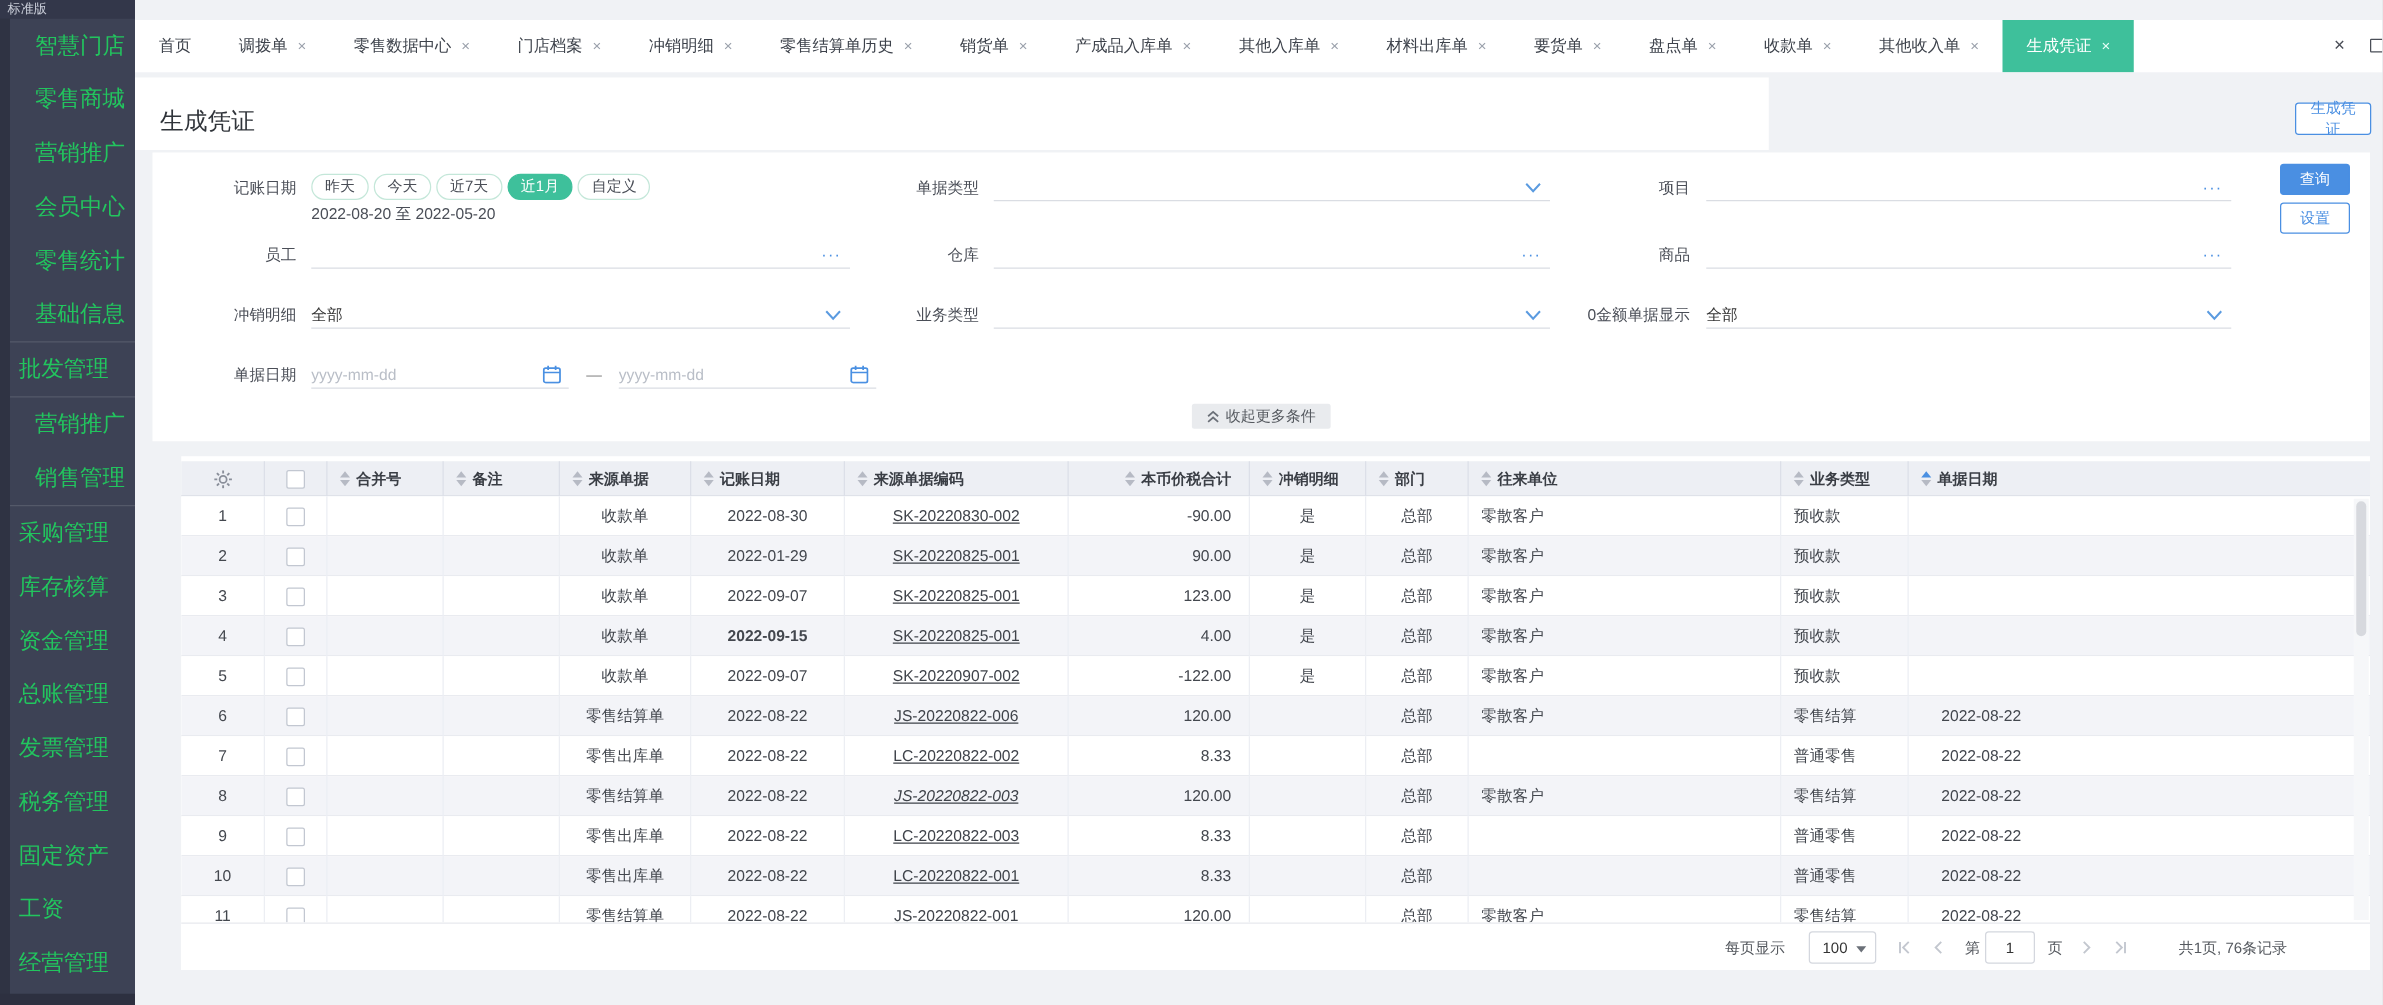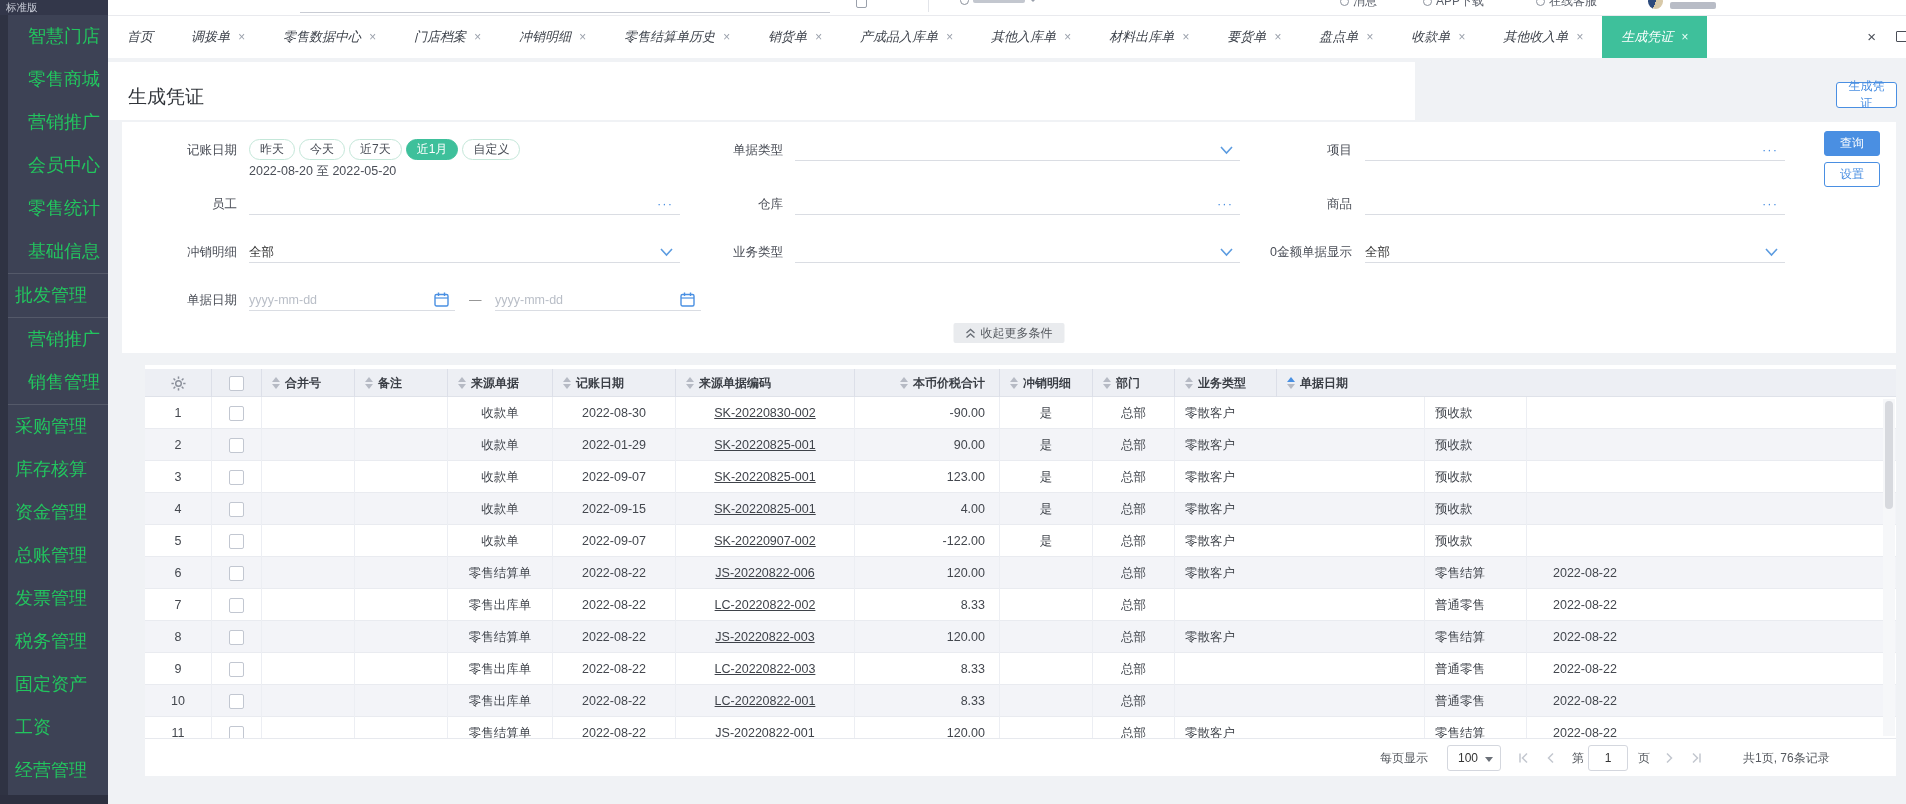--- a/index.html
+++ b/index.html
@@ -92,31 +92,20 @@
   .psel{left:1302px;width:54px;display:flex;align-items:center;padding-left:10px;cursor:pointer;}
   .psel .car{position:absolute;right:7px;top:11px;width:0;height:0;border-left:4px solid transparent;border-right:4px solid transparent;border-top:5px solid #6b7078;}
   .pinput{left:1443px;width:40px;text-align:center;line-height:24px;}
   .pg-ico{position:absolute;top:13px;width:12px;height:12px;cursor:pointer;}
 </style>
 </head>
 <body>
 
 <div id="app">
 
-  <div class="topbar">
-    <div class="tb-underline"></div>
-    <div class="tb-sq"></div>
-    <div class="tb-div"></div>
-    <div class="tb-frag" style="left:852px;"><span class="tb-ico"></span><span style="display:inline-block;width:52px;height:7px;background:#c3c7cf;border-radius:2px;vertical-align:1px;"></span><span class="tb-caret"></span></div>
-    <div class="tb-frag" style="left:1232px;"><span class="tb-ico"></span><span>消息</span></div>
-    <div class="tb-frag" style="left:1315px;"><span class="tb-ico"></span><span>APP下载</span></div>
-    <div class="tb-frag" style="left:1428px;"><span class="tb-ico"></span><span>在线客服</span></div>
-    <div class="tb-avatar"></div>
-    <div class="tb-nameshape"></div>
-  </div>
 
   <div class="sidebar">
     <div class="sb-rail"></div>
     <div class="sb-header">标准版</div>
     <div id="sb-items">
         <div class="sb-item lv2"><span>智慧门店</span></div>
         <div class="sb-item lv2"><span>零售商城</span></div>
         <div class="sb-item lv2"><span>营销推广</span></div>
         <div class="sb-item lv2"><span>会员中心</span></div>
         <div class="sb-item lv2"><span>零售统计</span></div>
@@ -134,21 +123,21 @@
         <div class="sb-item lv1"><span>发票管理</span></div>
         <div class="sb-item lv1"><span>税务管理</span></div>
         <div class="sb-item lv1"><span>固定资产</span></div>
         <div class="sb-item lv1"><span>工资</span></div>
         <div class="sb-item lv1"><span>经营管理</span></div>
       </div>
     <div class="sb-bottom"></div>
   </div>
 
   <div class="tabbar">
-    <div id="tabs" style="display:inline-block;font-style:italic;"><div class="tab">
+    <div id="tabs" style="display:inline-block;"><div class="tab">
           <span>首页</span>
         </div><div class="tab">
           <span>调拨单</span>
           <span class="x">×</span>
         </div><div class="tab">
           <span>零售数据中心</span>
           <span class="x">×</span>
         </div><div class="tab">
           <span>门店档案</span>
           <span class="x">×</span>
@@ -352,20 +341,27 @@
             </span>
             <span>冲销明细</span>
           </div>
           <div class="h-cell" style="width: 82px;">
             <span class="sorter">
               <span class="up"></span>
               <span class="dn"></span>
             </span>
             <span>部门</span>
           </div>
+          <div class="h-cell" style="width: 250px;">
+            <span class="sorter">
+              <span class="up"></span>
+              <span class="dn"></span>
+            </span>
+            <span>往来单位</span>
+          </div>
           <div class="h-cell" style="width: 102px;">
             <span class="sorter">
               <span class="up"></span>
               <span class="dn"></span>
             </span>
             <span>业务类型</span>
           </div>
           <div class="h-cell" style="width: 369px;">
             <span class="sorter asc">
               <span class="up"></span>
@@ -433,21 +429,21 @@
             <div class="t-cell left" style="width: 369px; padding-left: 26px;"></div>
           </div>
           <div class="t-row even">
             <div class="t-cell" style="width: 67px;">4</div>
             <div class="t-cell" style="width: 50px;">
               <div class="cbx"></div>
             </div>
             <div class="t-cell" style="width: 93px;"></div>
             <div class="t-cell" style="width: 93px;"></div>
             <div class="t-cell" style="width: 105px;">收款单</div>
-            <div class="t-cell" style="width: 123px;">2022-09-15</div>
+            <div class="t-cell" style="width: 123px; font-weight: bold;">2022-09-15</div>
             <div class="t-cell" style="width: 179px;">
               <span class="link">SK-20220825-001</span>
             </div>
             <div class="t-cell right" style="width: 145px;">4.00</div>
             <div class="t-cell" style="width: 93px;">是</div>
             <div class="t-cell" style="width: 82px;">总部</div>
             <div class="t-cell left" style="width: 250px;">零散客户</div>
             <div class="t-cell left" style="width: 102px;">预收款</div>
             <div class="t-cell left" style="width: 369px; padding-left: 26px;"></div>
           </div>
@@ -510,21 +506,21 @@
           </div>
           <div class="t-row even">
             <div class="t-cell" style="width: 67px;">8</div>
             <div class="t-cell" style="width: 50px;">
               <div class="cbx"></div>
             </div>
             <div class="t-cell" style="width: 93px;"></div>
             <div class="t-cell" style="width: 93px;"></div>
             <div class="t-cell" style="width: 105px;">零售结算单</div>
             <div class="t-cell" style="width: 123px;">2022-08-22</div>
-            <div class="t-cell" style="width: 179px;">
+            <div class="t-cell" style="width: 179px; font-style: italic;">
               <span class="link">JS-20220822-003</span>
             </div>
             <div class="t-cell right" style="width: 145px;">120.00</div>
             <div class="t-cell" style="width: 93px;"></div>
             <div class="t-cell" style="width: 82px;">总部</div>
             <div class="t-cell left" style="width: 250px;">零散客户</div>
             <div class="t-cell left" style="width: 102px;">零售结算</div>
             <div class="t-cell left" style="width: 369px; padding-left: 26px;">2022-08-22</div>
           </div>
           <div class="t-row">

